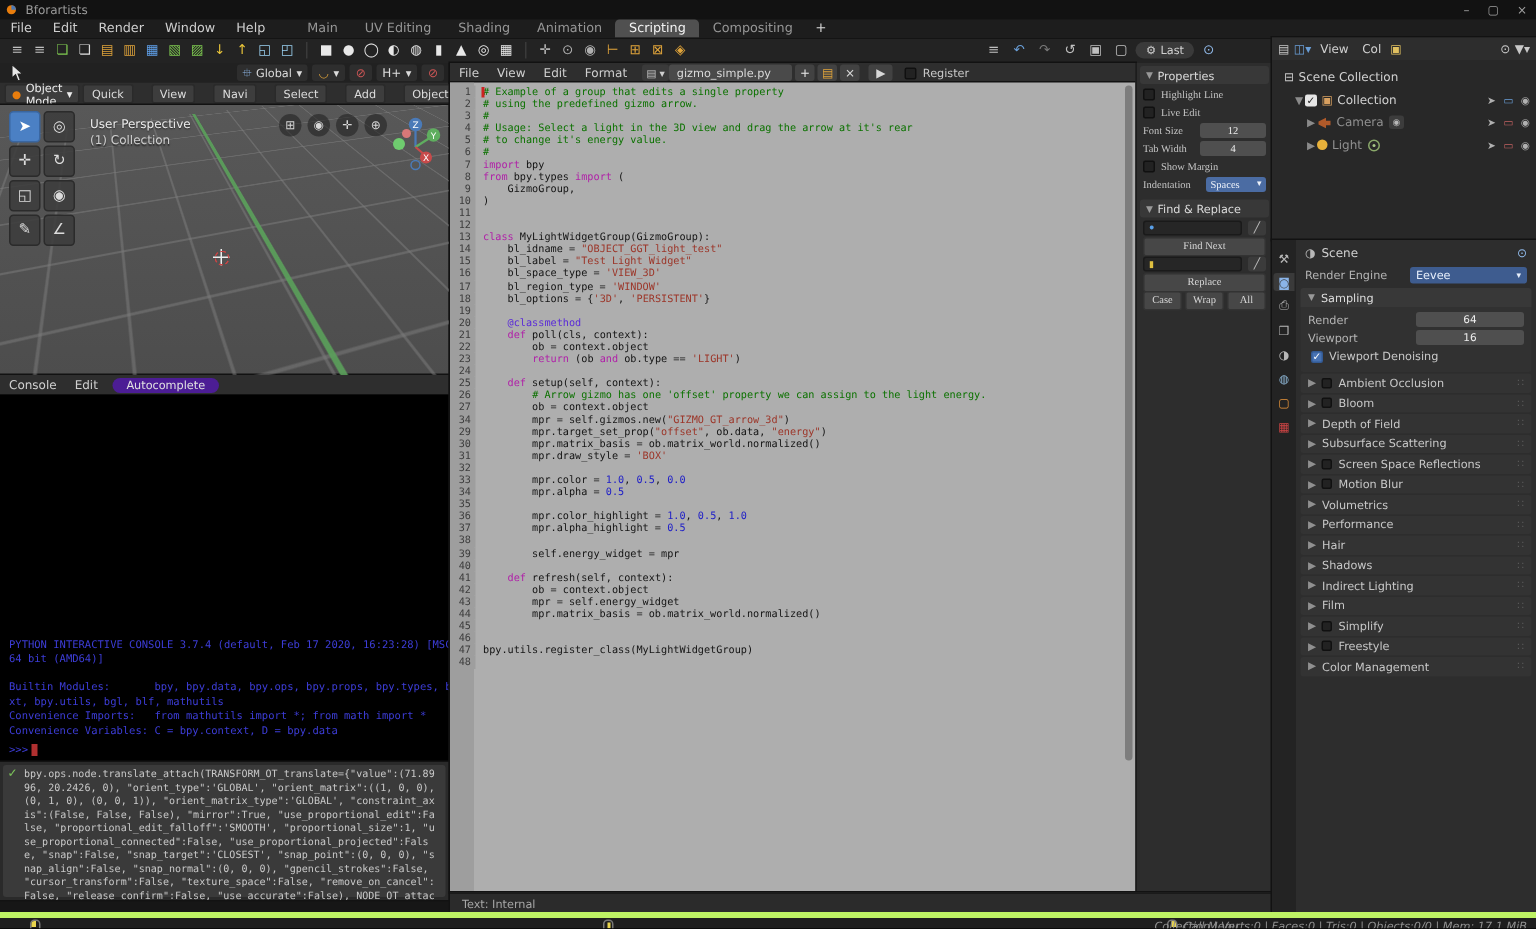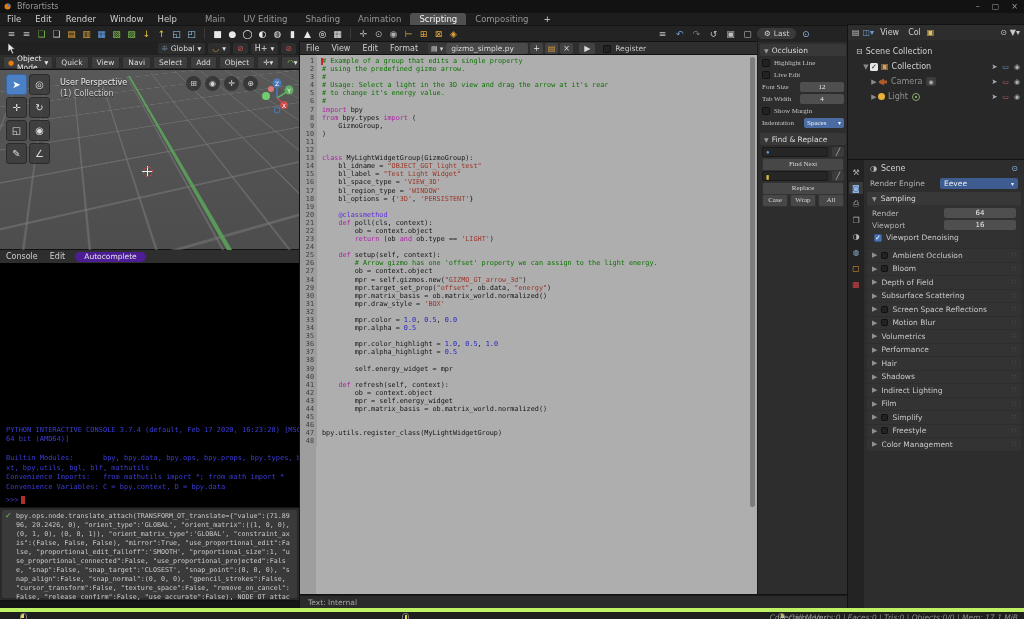--- a/index.html
+++ b/index.html
@@ -303,21 +303,21 @@
   <svg id="mouse-cursor" width="10" height="12" viewBox="0 0 10 12">
     <path d="M1 0 L1 9 L3.4 6.8 L5 11 L6.6 10.3 L5 6.3 L8 6.3 Z" fill="#e8e8e8" stroke="#222" stroke-width="0.7"></path>
   </svg>
 
   <div class="abs" id="vp-row2">
     <span id="mode-dd">
       <span style="color:#e87d0d;font-size:7px">●</span>
       <span>Object Mode</span>
         <span>▾</span>
     </span>
-    <span id="vp-menus" class="flex" style="gap:2px">
+    <span id="vp-menus" class="flex" style="gap:12px">
         <span class="vp-btn">Quick</span>
         <span class="vp-btn">View</span>
         <span class="vp-btn">Navi</span>
         <span class="vp-btn">Select</span>
         <span class="vp-btn">Add</span>
         <span class="vp-btn">Object</span>
       </span>
     <span id="vp-row2-icons">
       <span class="vp-btn"><span>✛</span>▾</span>
       <span class="vp-btn"><span style="color:#7ec850">◠</span>▾</span>
@@ -609,21 +609,21 @@
           <span class="ct">&nbsp;</span>
         </div>
       </div>
     <div id="te-cursor"></div>
     <div id="te-scrollbar"></div>
   </div>
 
   <div class="abs" id="te-sidebar">
     <div class="sb-panel-header">
       <span style="font-size:6px;color:#999">▼</span>
-      <span>Occlusion</span>
+      <span>Properties</span>
     </div>
     <div class="sb-row">
       <span class="cb"></span>
       <span>Highlight Line</span>
     </div>
     <div class="sb-row">
       <span class="cb"></span>
       <span>Live Edit</span>
     </div>
     <div class="sb-row">

